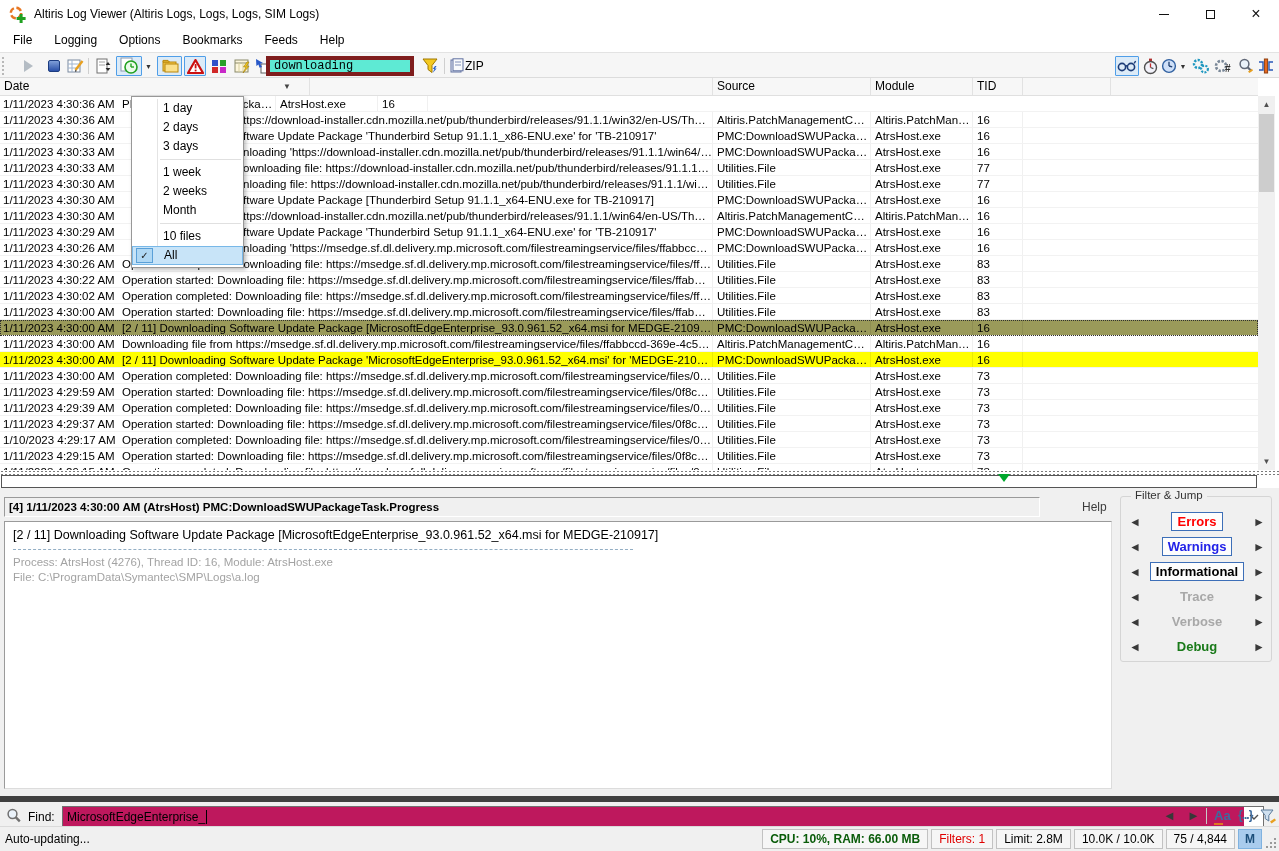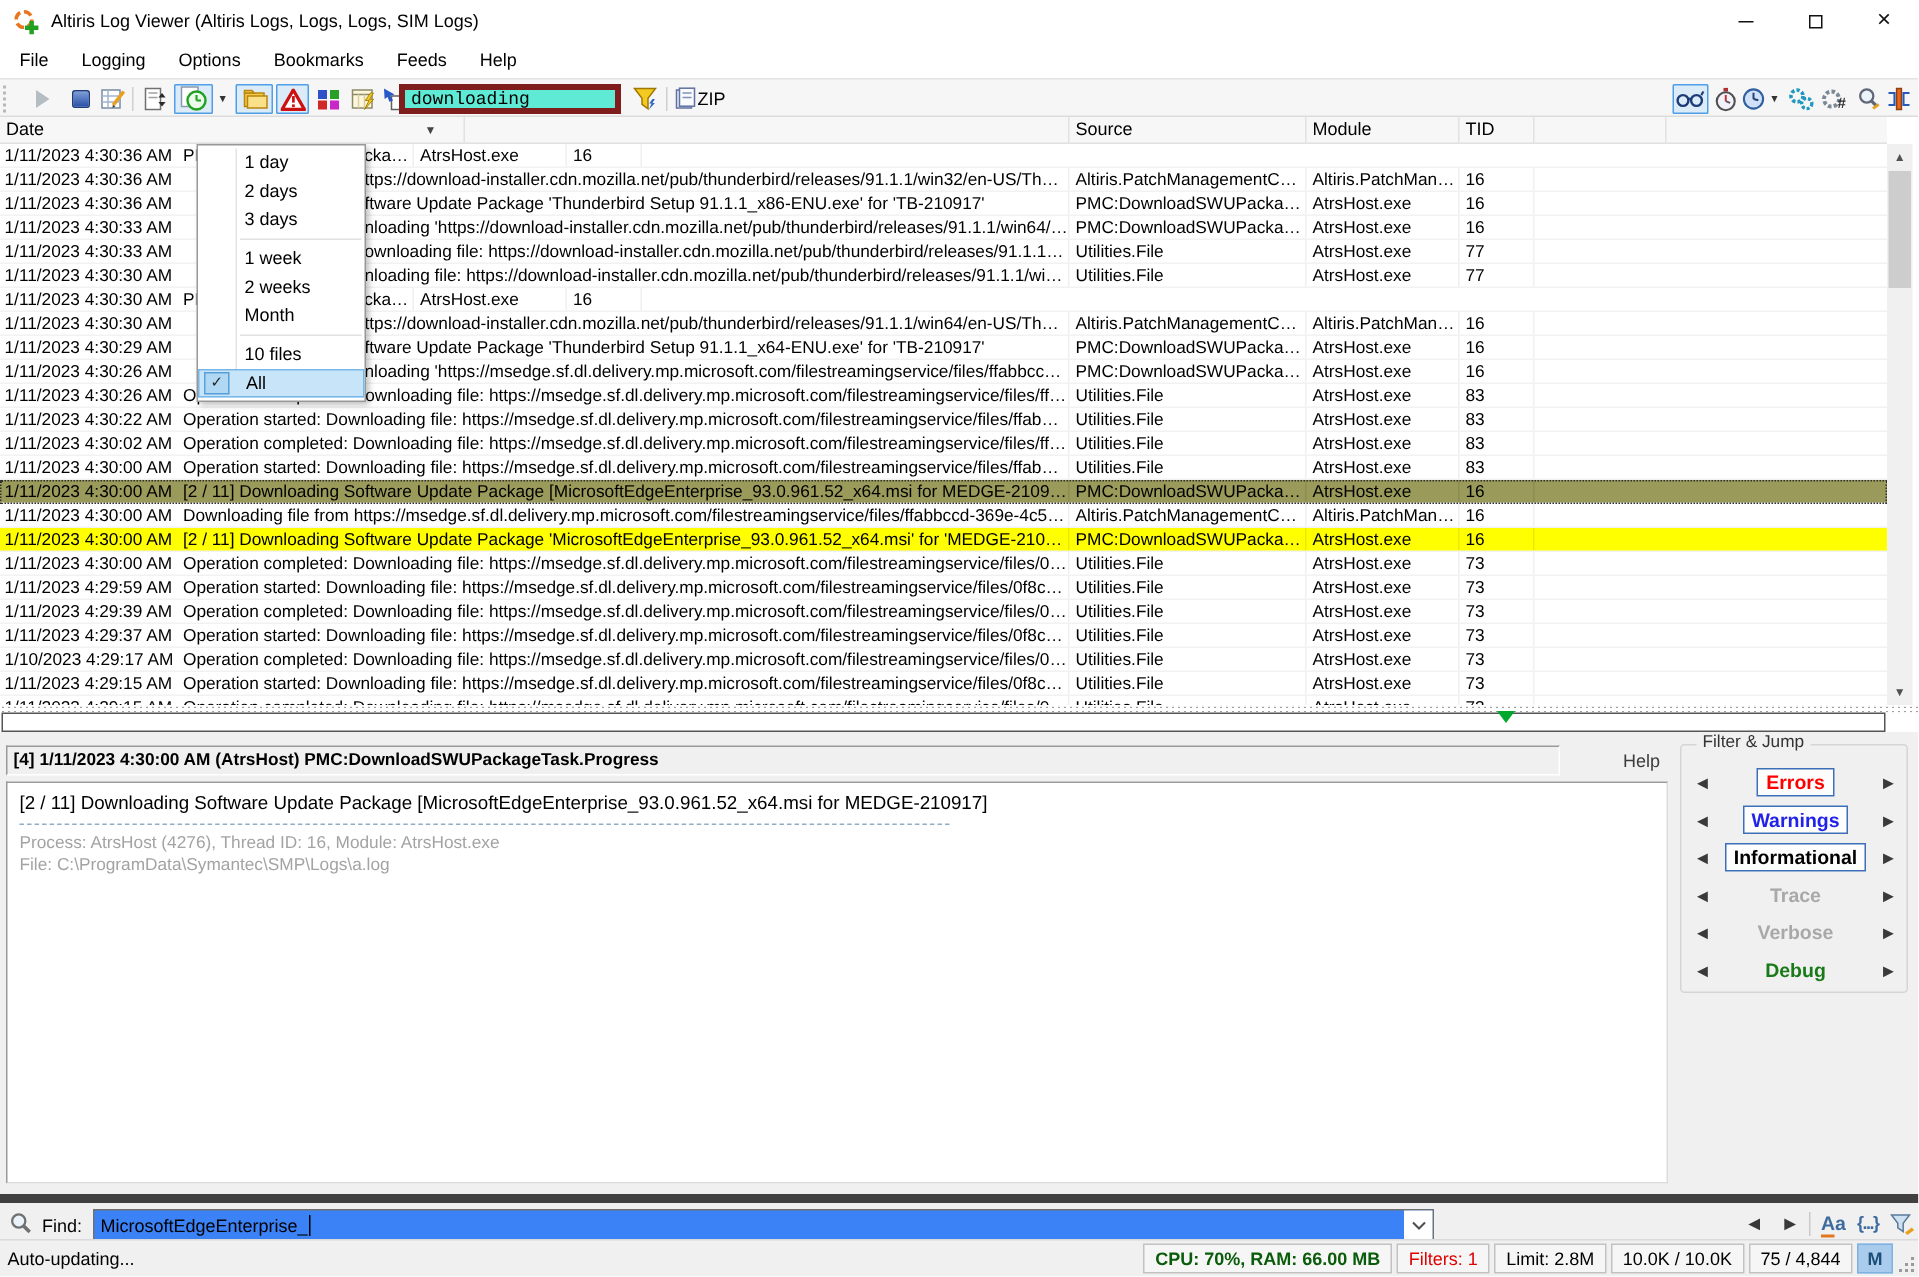--- a/index.html
+++ b/index.html
@@ -76,21 +76,21 @@
   .fj { position:absolute; left:1120px; top:496px; width:152px; height:166px; border:1px solid #d5d5d5; border-radius:3px; background:#f0f0f0; }
   .fjtitle { position:absolute; left:10px; top:-8px; background:#f0f0f0; padding:0 4px; font-size:11.5px; color:#333; }
   .fjrow { position:absolute; left:4px; width:144px; height:25px; display:flex; align-items:center; justify-content:space-between; }
   .fjarrow { width:20px; text-align:center; font-size:12px; color:#3a3a3a; }
   .fjlabel { font-size:13px; font-weight:bold; white-space:nowrap; padding:1px 5px; }
   .fjlabel.boxed { border:1px solid #3d6fb8; background:#fdfdfd; }
 
   
   .findbar { position:absolute; left:0; top:796px; width:1279px; height:30px; background:#f0f0f0; border-top:6px solid #404040;text-align:center; }
   .findlabel { position:absolute; left:28px; top:8px; font-size:12px; color:#000; }
-  .findbox { position:absolute; left:62px; top:4px; width:894px; height:21px; background:#3b82f6; border:1px solid #707070; display:flex; align-items:center; }
+  .findbox { position:absolute; left:62px; top:4px; width:1202px; height:21px; background:#be185d; border:1px solid #707070; display:flex; align-items:center; }
   .findtext { font-size:12px; color:#000; padding-left:4px; }
   .caret { width:1px; height:14px; background:#000; margin-left:1px; }
   .findchev { margin-left:auto; width:19px; height:19px; background:#fff; display:flex; align-items:center; justify-content:center; }
   .fbtn { position:absolute; top:6px; font-size:13px; color:#383838; }
   .fsep { position:absolute; left:1206px; top:6px; width:1px; height:16px; background:#c9c9c9; }
   .aabtn { position:absolute; left:1214px; top:6px; font-size:13px; font-weight:bold; color:#3e6b9e; }
   .aabtn .ul { border-bottom:2px solid #e07820; }
   .bracebtn { position:absolute; left:1238px; top:6px; font-size:12px; font-weight:bold; color:#3e6b9e; letter-spacing:-1px; }
 
   
@@ -343,20 +343,21 @@
       </div>
       <div class="tr clip">
         <div class="td date">1/11/2023 4:30:30 AM</div>
         <div class="td message">nloading file: https://download-installer.cdn.mozilla.net/pub/thunderbird/releases/91.1.1/win64/en</div>
         <div class="td source">Utilities.File</div>
         <div class="td module">AtrsHost.exe</div>
         <div class="td tid">77</div>
       </div>
       <div class="tr clip">
         <div class="td date">1/11/2023 4:30:30 AM</div>
+        <div class="td message">ftware Update Package [Thunderbird Setup 91.1.1_x64-ENU.exe for TB-210917]</div>
         <div class="td source">PMC:DownloadSWUPackageTask.Progress</div>
         <div class="td module">AtrsHost.exe</div>
         <div class="td tid">16</div>
       </div>
       <div class="tr clip">
         <div class="td date">1/11/2023 4:30:30 AM</div>
         <div class="td message">ttps://download-installer.cdn.mozilla.net/pub/thunderbird/releases/91.1.1/win64/en-US/Thunderbird Setup</div>
         <div class="td source">Altiris.PatchManagementCore.Task</div>
         <div class="td module">Altiris.PatchManagement</div>
         <div class="td tid">16</div>
@@ -554,21 +555,21 @@
     <span class="bracebtn">{...}</span>
     <svg style="position:absolute;left:1260px;top:7px;" width="17" height="15" viewBox="0 0 17 15">
         <path d="M1 1 H13 L8.8 6.5 V12 L5.2 9.6 V6.5Z" fill="#cfe0f0" stroke="#5a7a9a"></path>
         <path d="M10 12.6 L14.6 9.4 L16 11.2 L11.6 14.4Z" fill="#e8a020"></path>
       </svg>
   </div>
 
   <div class="statusbar">
     <span class="stleft">Auto-updating...</span>
     <div class="stboxes">
-      <span class="stbox stcpu">CPU: 70%, RAM: 66.00 MB</span>
+      <span class="stbox stcpu">CPU: 10%, RAM: 66.00 MB</span>
       <span class="stbox stfilters">Filters: 1</span>
       <span class="stbox">Limit: 2.8M</span>
       <span class="stbox">10.0K / 10.0K</span>
       <span class="stbox">75 / 4,844</span>
       <span class="stbox stmode">M</span>
       <span class="grip">
         <i style="right:1px;bottom:1px;"></i>
           <i style="right:1px;bottom:5px;"></i>
           <i style="right:1px;bottom:9px;"></i>
           <i style="right:5px;bottom:1px;"></i>

